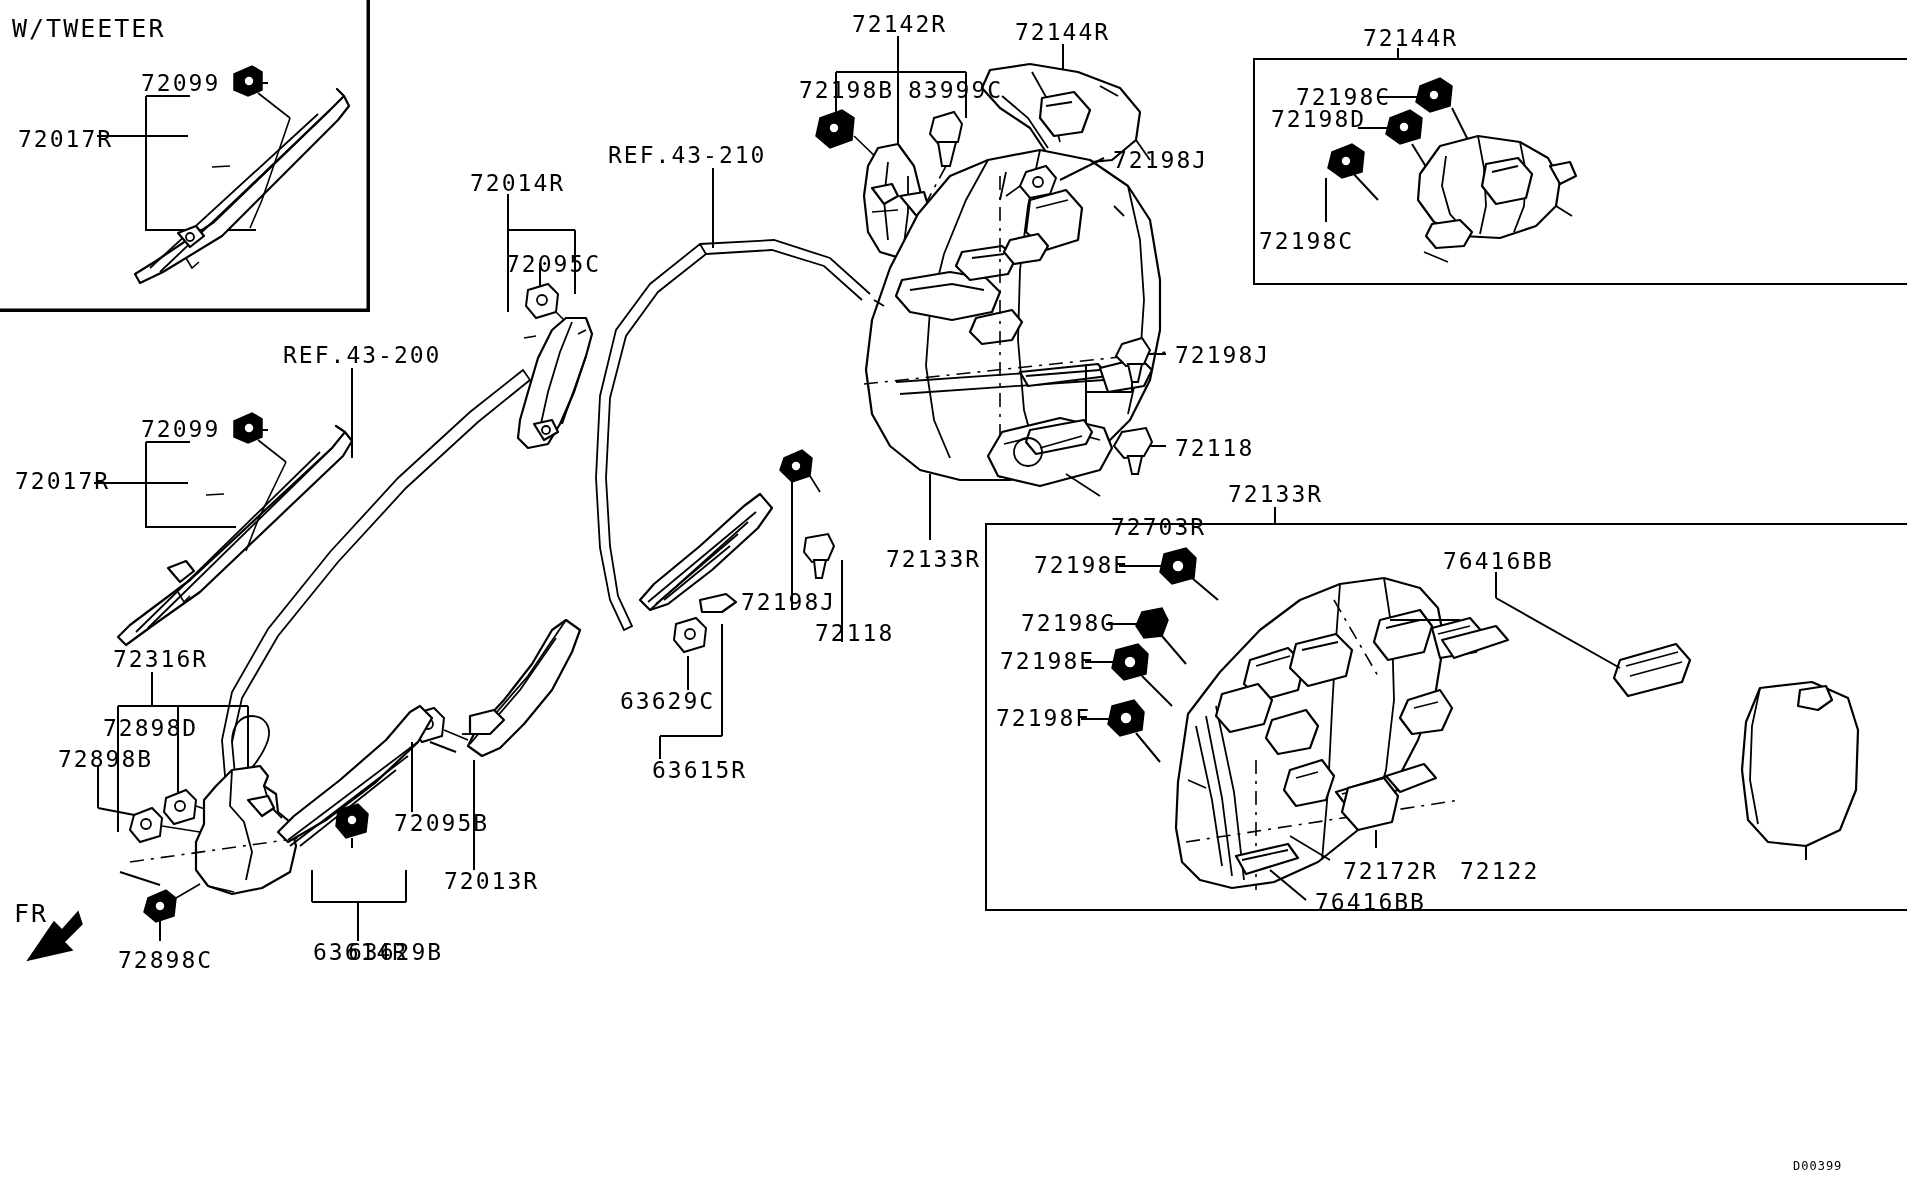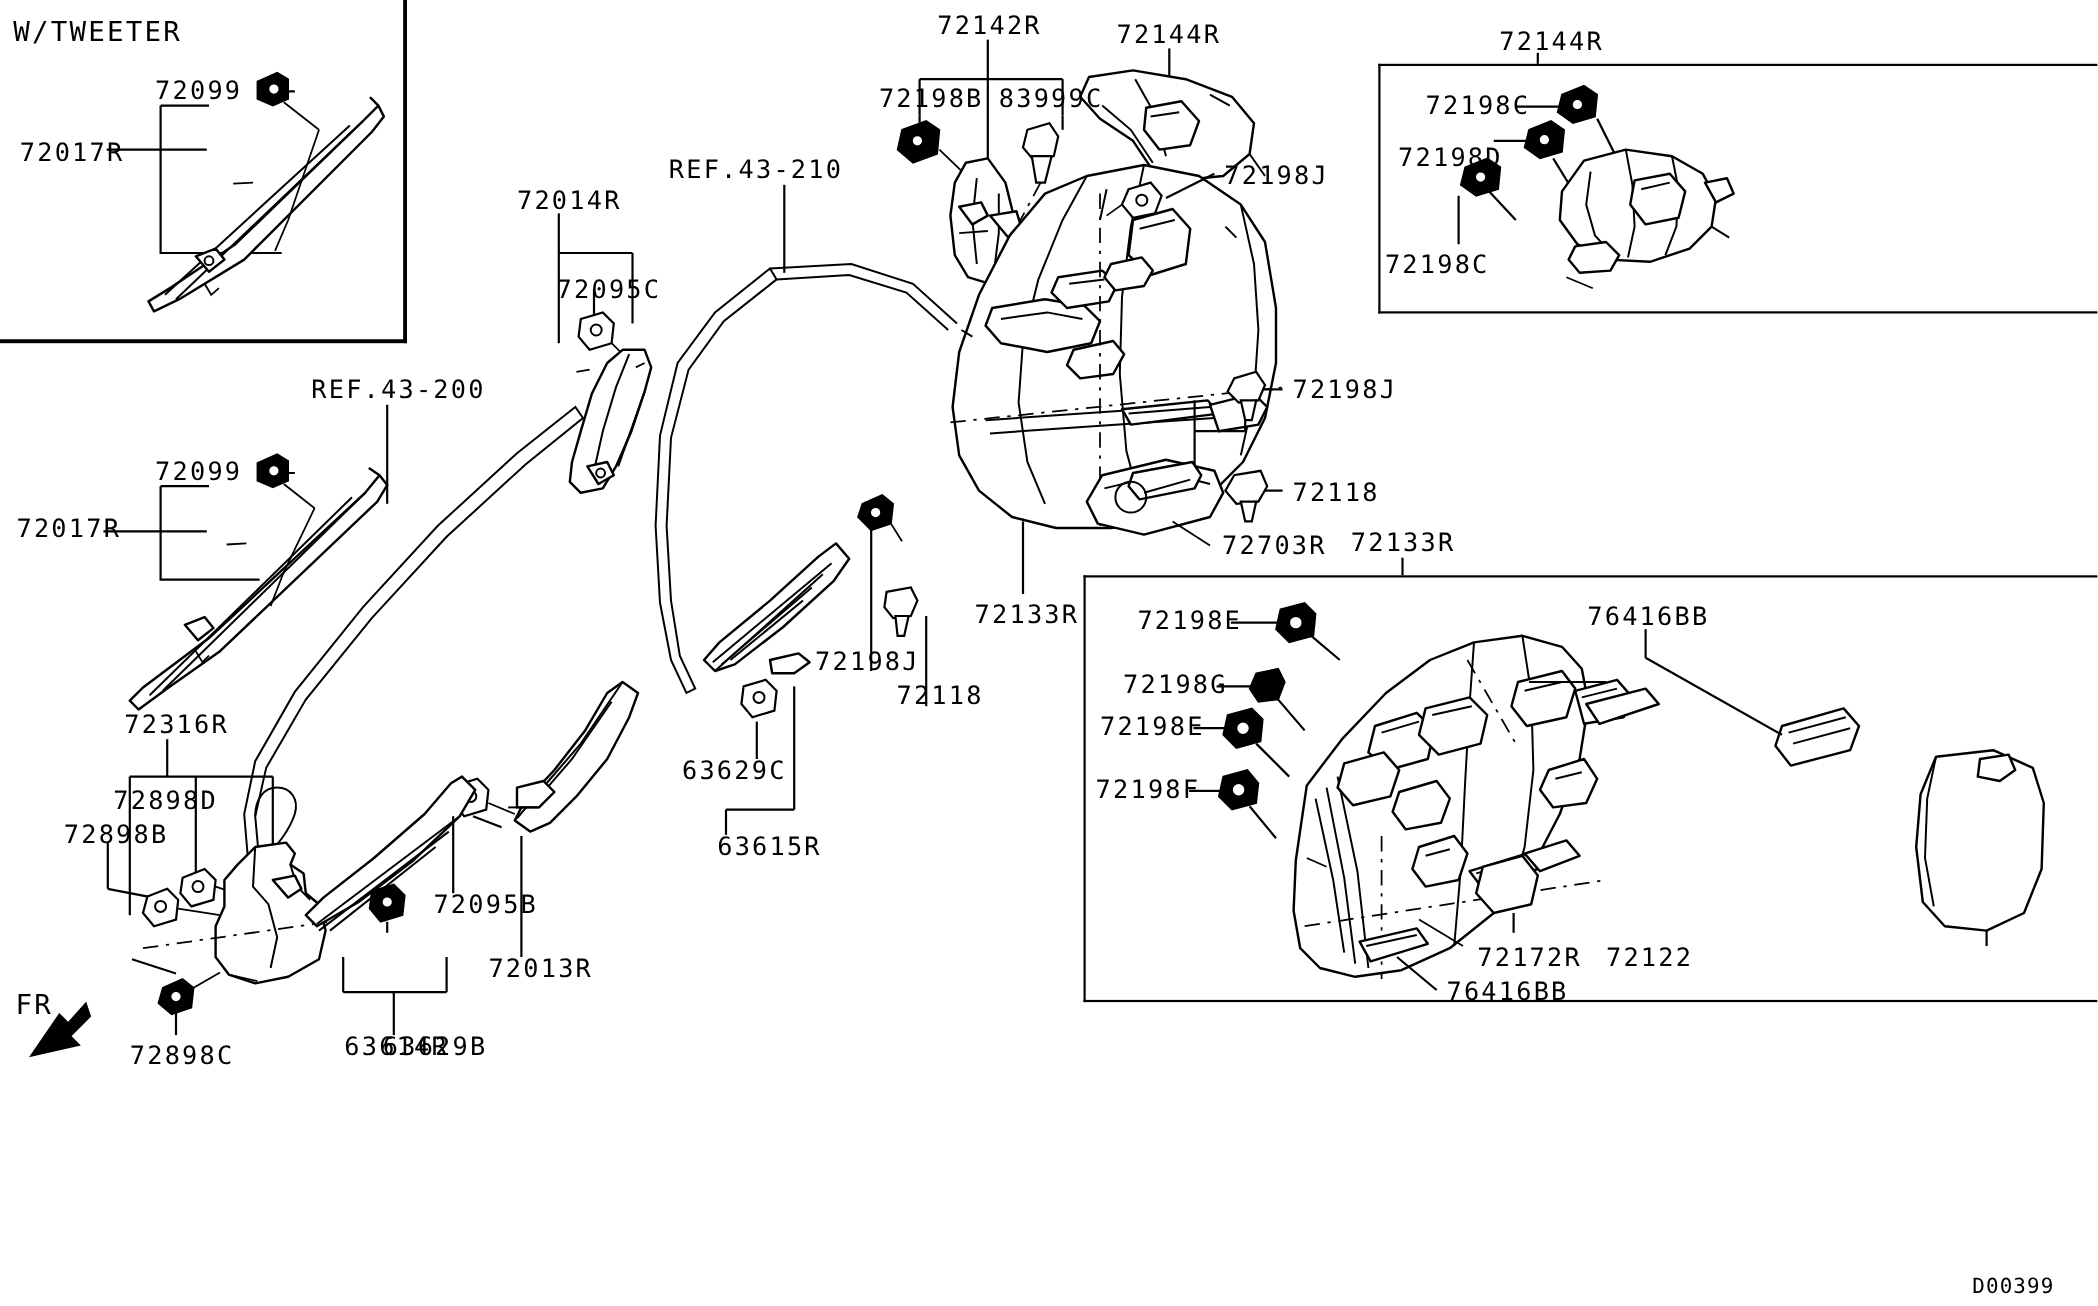--- a/index.html
+++ b/index.html
@@ -1,21 +1,21 @@
 <!DOCTYPE html>
 <html><head>
 <meta charset="utf-8">
 <style>
   html,body{margin:0;padding:0;background:#fff;}
   body{font-family:"DejaVu Sans Mono","Liberation Mono",monospace;}
   #sheet{position:relative;width:1907px;height:1187px;background:#fff;overflow:hidden;}
   .lbl{position:absolute;font-family:"DejaVu Sans Mono","Liberation Mono",monospace;
        font-size:23px;letter-spacing:2px;color:#000000;white-space:nowrap;line-height:1;}
   .lbl.big{font-size:25px;}
-  .docid{position:absolute;font-size:19px;letter-spacing:1px;}
+  .docid{position:absolute;font-size:12px;letter-spacing:1px;}
   .box{position:absolute;border:2px solid #000;box-sizing:border-box;}
   svg{position:absolute;left:0;top:0;width:1907px;height:1187px;overflow:visible;}
   .ln{stroke:#000;fill:none;stroke-width:2;}
   .ln3{stroke:#000;fill:none;stroke-width:3;}
   .thin{stroke:#000;fill:none;stroke-width:1.6;}
   .part{stroke:#000;fill:#fff;stroke-width:2.2;stroke-linejoin:round;}
   .partl{stroke:#000;fill:none;stroke-width:1.8;}
   .clipf{stroke:#000;fill:#000;stroke-width:1.5;}
   .clipw{stroke:#000;fill:#fff;stroke-width:2;}
   .dash{stroke:#000;fill:none;stroke-width:1.6;stroke-dasharray:14 7 3 7;}
@@ -525,27 +525,27 @@
   <div class="lbl" style="left:741px;top:591px;">72198J</div>
   <div class="lbl" style="left:815px;top:622px;">72118</div>
 
   <div class="lbl" style="left:852px;top:13px;">72142R</div>
   <div class="lbl" style="left:799px;top:79px;">72198B</div>
   <div class="lbl" style="left:908px;top:79px;">83999C</div>
   <div class="lbl" style="left:1015px;top:21px;">72144R</div>
   <div class="lbl" style="left:1113px;top:149px;">72198J</div>
   <div class="lbl" style="left:1175px;top:344px;">72198J</div>
   <div class="lbl" style="left:1175px;top:437px;">72118</div>
-  <div class="lbl" style="left:1111px;top:486px;">72703R</div>
+  <div class="lbl" style="left:1111px;top:516px;">72703R</div>
   <div class="lbl" style="left:886px;top:548px;">72133R</div>
   <div class="lbl" style="left:1228px;top:483px;">72133R</div>
 
   <div class="lbl" style="left:1363px;top:27px;">72144R</div>
   <div class="lbl" style="left:1296px;top:86px;">72198C</div>
-  <div class="lbl" style="left:1271px;top:133px;">72198D</div>
+  <div class="lbl" style="left:1271px;top:108px;">72198D</div>
   <div class="lbl" style="left:1259px;top:230px;">72198C</div>
 
   <div class="lbl" style="left:1034px;top:554px;">72198E</div>
   <div class="lbl" style="left:1021px;top:612px;">72198G</div>
   <div class="lbl" style="left:1000px;top:650px;">72198E</div>
   <div class="lbl" style="left:996px;top:707px;">72198F</div>
   <div class="lbl" style="left:1443px;top:550px;">76416BB</div>
   <div class="lbl" style="left:1343px;top:860px;">72172R</div>
   <div class="lbl" style="left:1460px;top:860px;">72122</div>
   <div class="lbl" style="left:1315px;top:891px;">76416BB</div>

